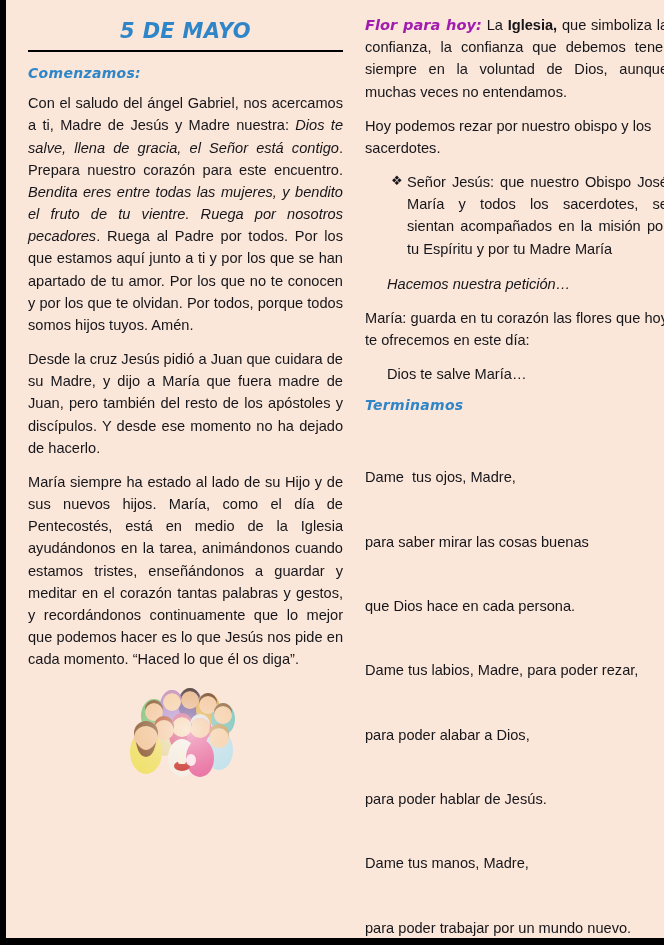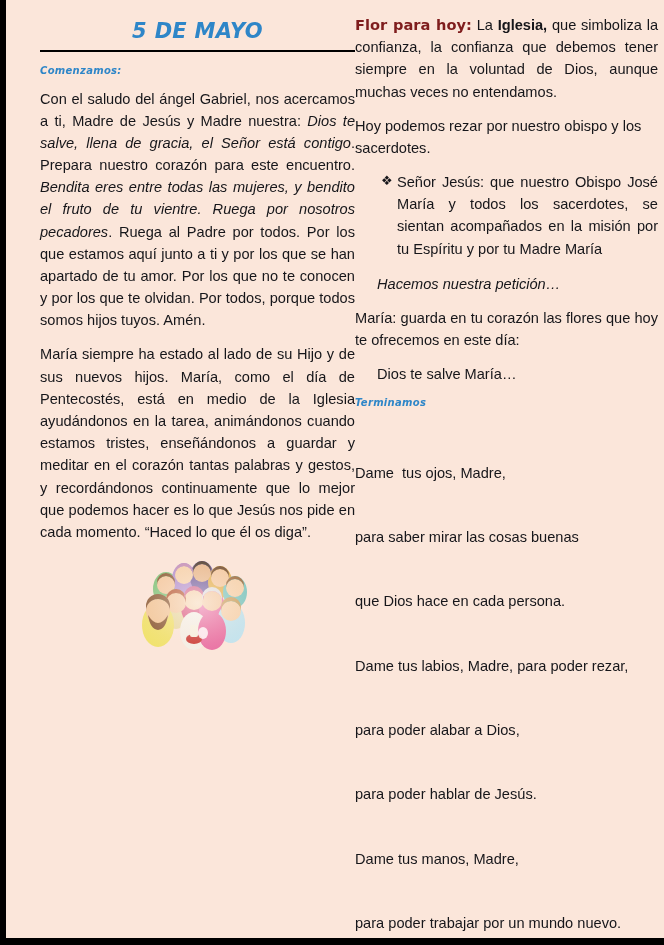--- a/index.html
+++ b/index.html
@@ -21,21 +21,22 @@
     background: #FBE6DA;
     border-left: 6px solid #000000;
     border-bottom: 7px solid #000000;
     padding: 0;
   }
   .columns {
     display: flex;
     box-sizing: border-box;
     width: 100%;
     height: 100%;
-    padding: 14px 10px 0 34px;
+    padding: 14px 10px 0 22px;
+    gap: 22px;
     align-items: flex-start;
   }
   .col {
     box-sizing: border-box;
   }
   .col-left {
     width: 315px;
     flex: 0 0 315px;
   }
   .col-right {
@@ -56,21 +57,21 @@
     text-align: center;
     margin: 6px 0 0 0;
     line-height: 1.1;
   }
   .title-rule {
     border: 0;
     border-top: 2px solid #000000;
     margin: 7px 0 13px 0;
   }
   .sec-head {
-    font-size: 10px;
+    font-size: 14px;
     margin: 0 0 11px 0;
     line-height: 1.15;
   }
 
   p.body {
     font-size: 14.6px;
     line-height: 1.52;
     color: #16161a;
     margin: 0 0 12px 0;
     text-align: justify;
@@ -80,23 +81,24 @@
     text-align: left;
   }
   em, .ital {
     font-style: italic;
   }
   .bold {
     font-weight: bold;
   }
 
   .inline-hand {
-    color: #7f1d1d;
+    color: #a21caf;
     font-family: "DejaVu Sans", sans-serif;
     font-weight: bold;
+    font-style: italic;
   }
 
   
   .bullet-item {
     display: flex;
     margin: 0 0 13px 0;
     padding-left: 26px;
   }
   .bullet-glyph {
     flex: 0 0 16px;
@@ -162,20 +164,21 @@
 
       <div class="hand doc-title">5 DE MAYO</div>
       <hr class="title-rule">
 
 
       <div class="hand sec-head">Comenzamos:</div>
 
       <p class="body"><span>Con el saludo del ángel Gabriel, nos acercamos a ti, Madre de Jesús y Madre nuestra: </span><em>Dios te salve, llena de gracia, el Señor está contigo</em><span>. Prepara nuestro corazón para este encuentro. </span><em>Bendita eres entre todas las mujeres, y bendito el fruto de tu vientre. Ruega por nosotros pecadores</em><span>. Ruega al Padre por todos. Por los que estamos aquí junto a ti y por los que se han apartado de tu amor. Por los que no te conocen y por los que te olvidan. Por todos, porque todos somos hijos tuyos. Amén.</span></p>
 
 
+      <p class="body">Desde la cruz Jesús pidió a Juan que cuidara de su Madre, y dijo a María que fuera madre de Juan, pero también del resto de los apóstoles y discípulos. Y desde ese momento no ha dejado de hacerlo.</p>
 
       <p class="body">María siempre ha estado al lado de su Hijo y de sus nuevos hijos. María, como el día de Pentecostés, está en medio de la Iglesia ayudándonos en la tarea, animándonos cuando estamos tristes, enseñándonos a guardar y meditar en el corazón tantas palabras y gestos, y recordándonos continuamente que lo mejor que podemos hacer es lo que Jesús nos pide en cada momento. “Haced lo que él os diga”.</p>
 
       <div class="illus-wrap">
         <div class="illus">
           <svg width="124" height="96" viewBox="0 0 124 96" xmlns="http://www.w3.org/2000/svg">
             <defs>
               <radialGradient id="glow" cx="50%" cy="50%" r="62%">
                 <stop offset="0%" stop-color="#ffffff" stop-opacity="0.55"></stop>
                 <stop offset="70%" stop-color="#fbe6da" stop-opacity="0.15"></stop>

